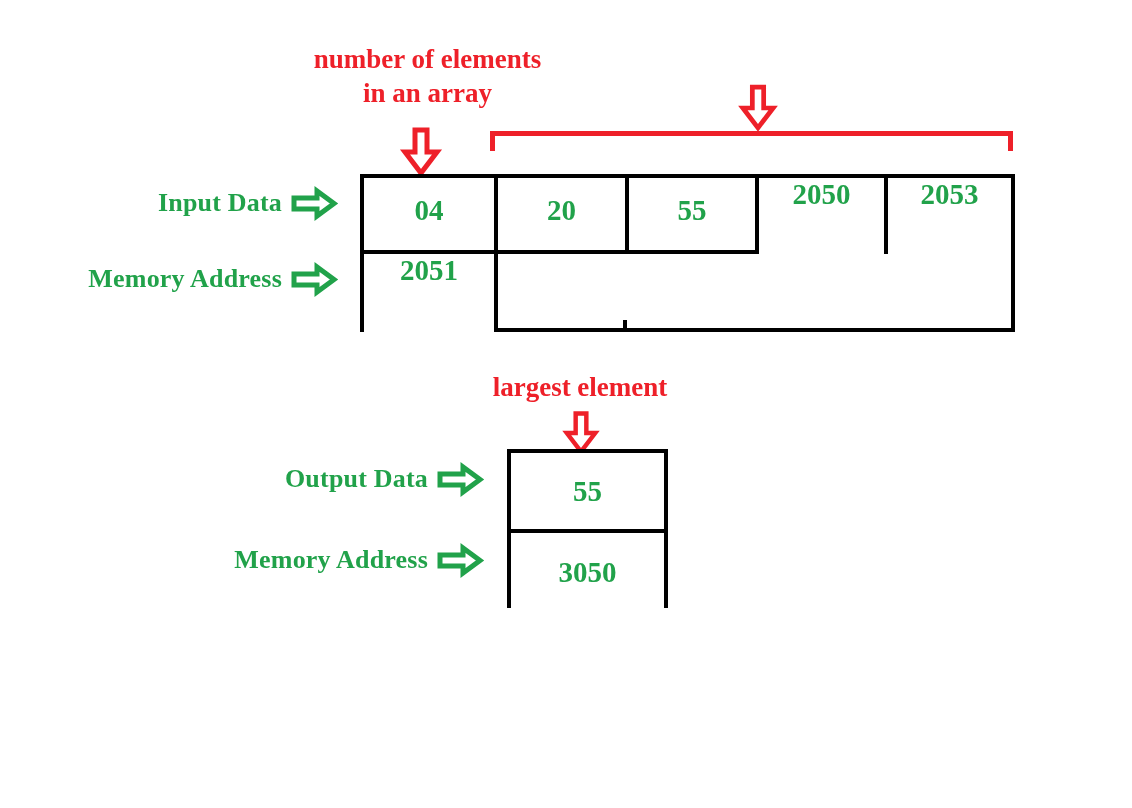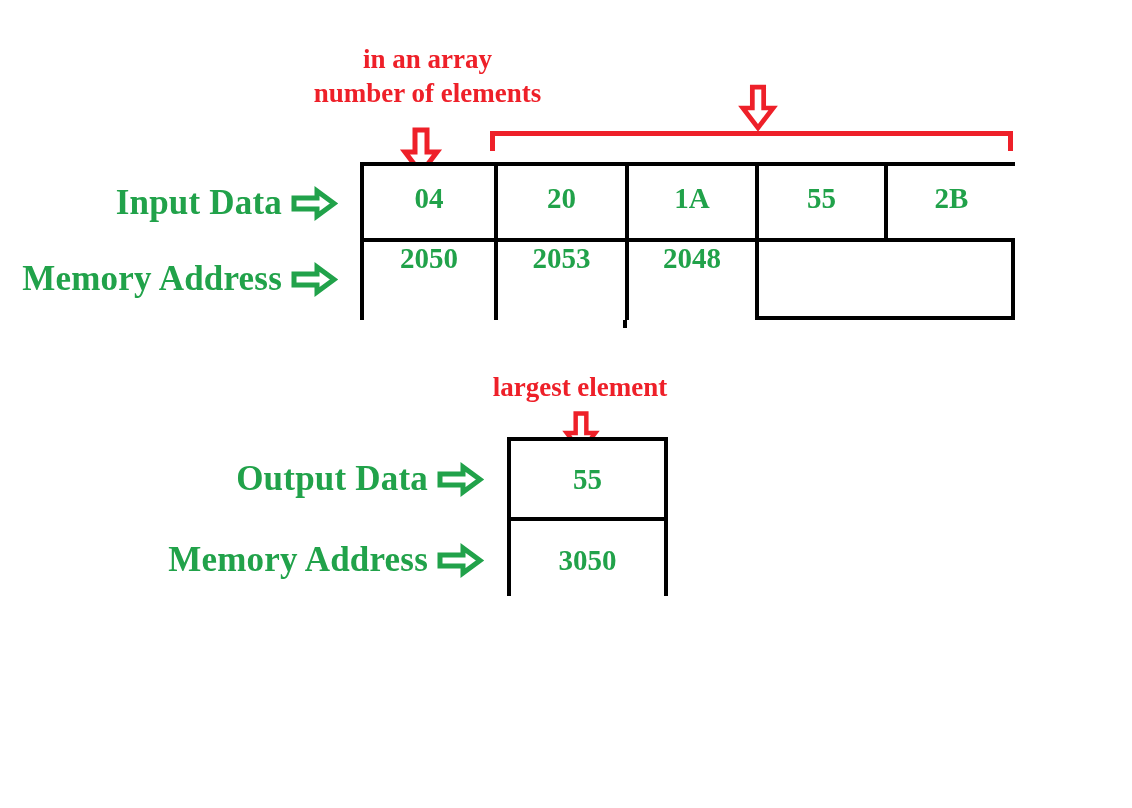--- a/index.html
+++ b/index.html
@@ -27,37 +27,38 @@
     white-space: nowrap;
     text-align: center;
     font-family: "Liberation Serif", "DejaVu Serif", serif;
   }
   .ann-text.two-line { white-space: normal; }
 
   
   .side-label {
     color: #21a24a;
     font-weight: bold;
-    font-size: 35px;
+    font-size: 26px;
     white-space: nowrap;
     font-family: "Liberation Serif", "DejaVu Serif", serif;
     display: flex;
     align-items: center;
     justify-content: flex-end;
     gap: 9px;
   }
   .side-label .txt { letter-spacing: .2px; }
 
   
   .grid {
     position: absolute;
     border: 4px solid #000000;
     box-sizing: border-box;
     display: grid;
     background: #ffffff;
+    margin-top: 12px;
   }
   .cell {
     box-sizing: border-box;
     display: flex;
     align-items: flex-start;
     justify-content: center;
     color: #21a24a;
     font-weight: bold;
     font-size: 29px;
     font-family: "Liberation Serif", "DejaVu Serif", serif;
@@ -109,22 +110,22 @@
   }
 
   svg { display: block; overflow: visible; }
 </style>
 </head>
 <body>
 
 <div id="canvas">
 
   <div class="abs ann-text two-line" style="left:255px; top:42px; width:345px;">
+    <div>number of elements</div>
     <div>in an array</div>
-    <div>number of elements</div>
   </div>
 
   <div class="abs" style="left:403px; top:128px;">
     <svg width="36" height="48" viewBox="0 0 36 48">
       <polygon points="12,2 24,2 24,24 34,24 18,45 2,24 12,24" fill="#ffffff" stroke="#ee2029" stroke-width="5" stroke-linejoin="miter"></polygon>
     </svg>
   </div>
 
 
   <div class="abs" style="left:741px; top:85px;">
@@ -149,27 +150,25 @@
     <span>
       <svg width="46" height="31" viewBox="0 0 46 31">
         <polygon points="3,10 26,10 26,3 43,15.5 26,28 26,21 3,21" fill="#ffffff" stroke="#21a24a" stroke-width="5" stroke-linejoin="miter"></polygon>
       </svg>
     </span>
   </div>
 
   <div class="grid" id="main-table">
     <div class="cell row0">04</div>
     <div class="cell row0">20</div>
-    <div class="cell row0">1A</div>
     <div class="cell row0">55</div>
-    <div class="cell row0 lastcol">2B</div>
 
     <div class="cell row1">2050</div>
     <div class="cell row1">2053</div>
-    <div class="cell row1">2048</div>
+    <div class="cell row1">2051</div>
   </div>
   <div class="abs" id="table-tick"></div>
 
   <div class="abs ann-text" style="left:455px; top:370px; width:250px;">largest element</div>
 
   <div class="abs" style="left:565px; top:411px;">
     <svg width="32" height="44" viewBox="0 0 36 48">
       <polygon points="12,2 24,2 24,24 34,24 18,45 2,24 12,24" fill="#ffffff" stroke="#ee2029" stroke-width="5" stroke-linejoin="miter"></polygon>
     </svg>
   </div>

